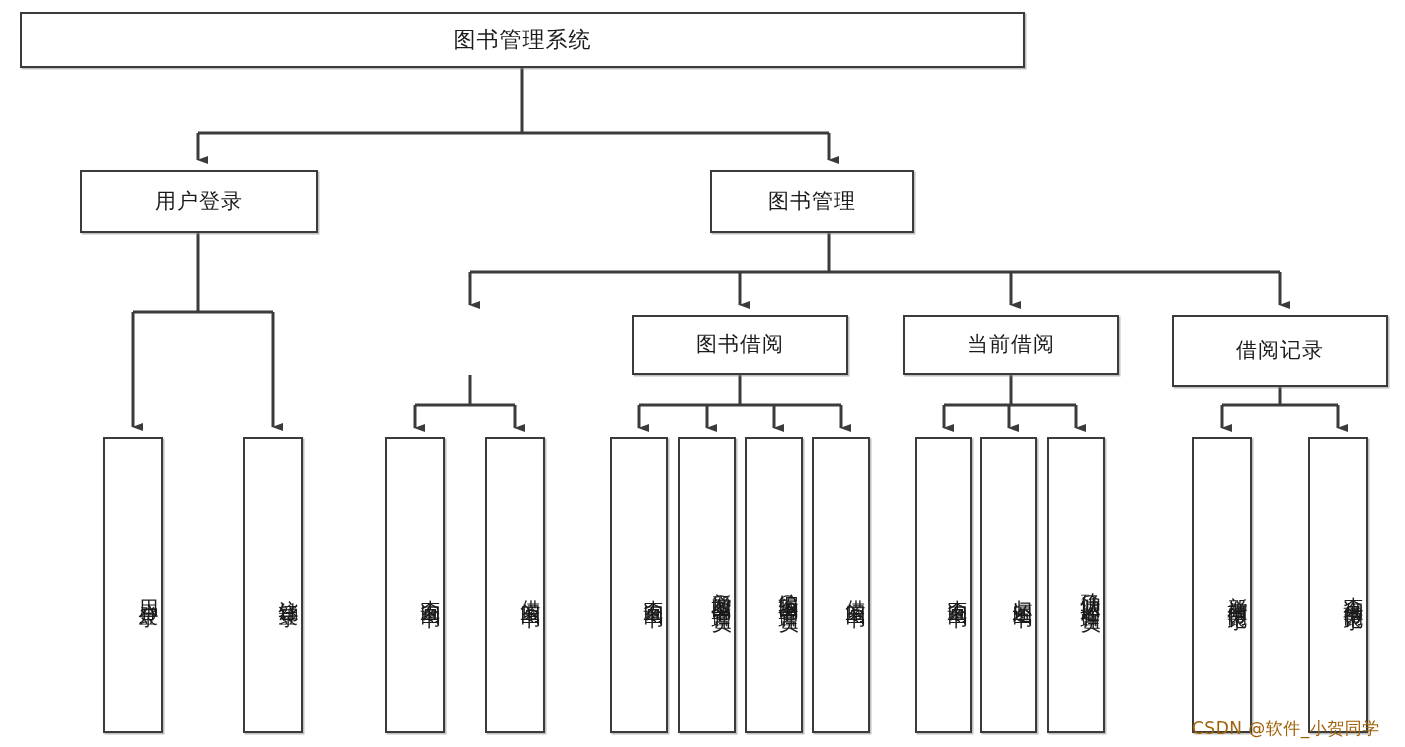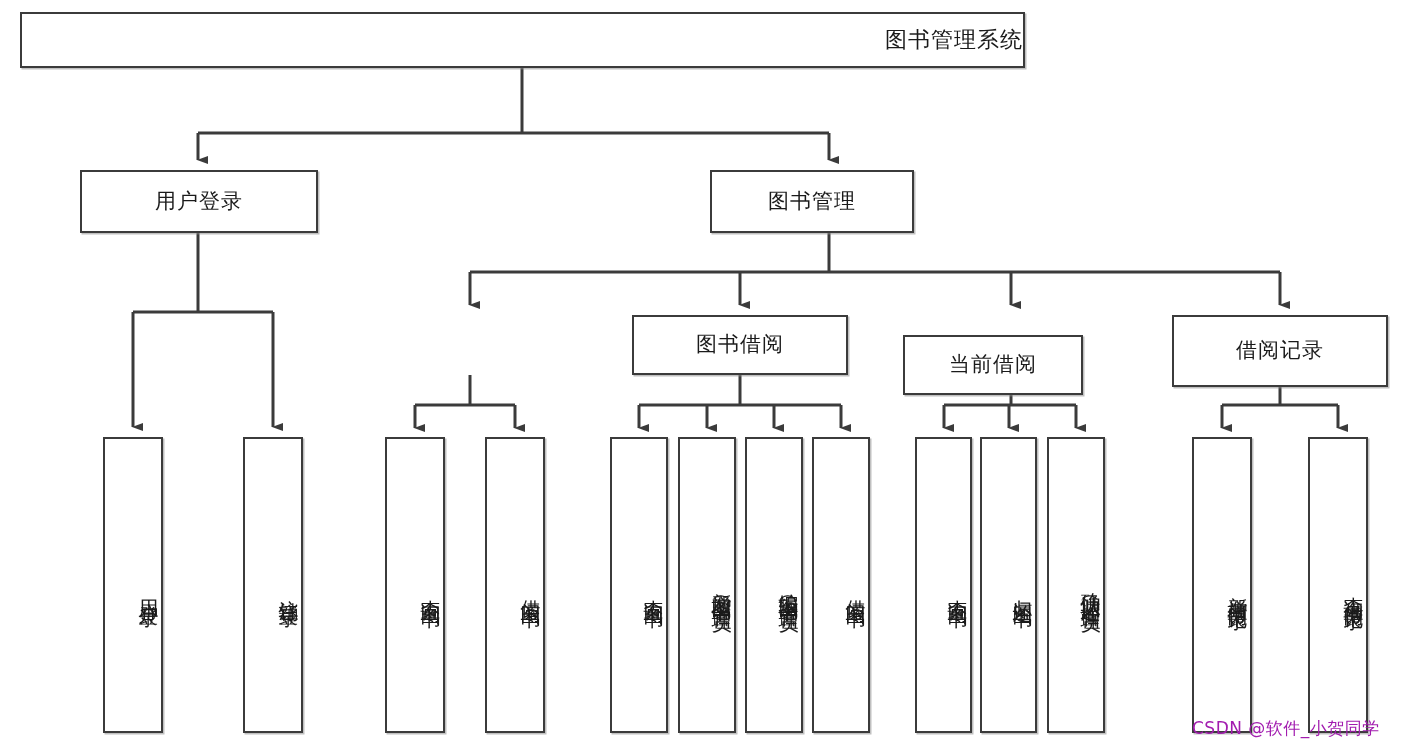--- a/index.html
+++ b/index.html
@@ -36,38 +36,37 @@
     box-shadow: 1.5px 1.5px 0 rgba(140,140,140,0.55);
   }
   .node-h {
     font-size: 21px;
     letter-spacing: 1px;
     line-height: 1.1;
     white-space: nowrap;
   }
   .node-root {
     font-size: 22px;
-    justify-content: flex-end;
   }
   .node-v {
     writing-mode: vertical-rl;
     text-orientation: upright;
     font-size: 20px;
     line-height: 1.28;
     letter-spacing: 3px;
     align-items: flex-start;
     justify-content: center;
     padding-top: 10px;
     white-space: normal;
     text-align: left;
   }
   .watermark {
     position: absolute;
     font-size: 17px;
-    color: #a21caf;
+    color: #a16207;
     white-space: nowrap;
     letter-spacing: 0.5px;
     pointer-events: none;
   }
 </style>
 </head>
 <body>
 
 <div id="canvas">
 
@@ -130,21 +129,21 @@
   <div class="node node-h" style="left:80px;top:170px;width:238px;height:63px;">
     <span>用户登录</span>
   </div>
   <div class="node node-h" style="left:710px;top:170px;width:204px;height:63px;">
     <span>图书管理</span>
   </div>
 
   <div class="node node-h" style="left:632px;top:315px;width:216px;height:60px;">
     <span>图书借阅</span>
   </div>
-  <div class="node node-h" style="left:903px;top:315px;width:180px;height:60px;margin-top:20px;">
+  <div class="node node-h" style="left:903px;top:315px;width:216px;height:60px;">
     <span>当前借阅</span>
   </div>
   <div class="node node-h" style="left:1172px;top:315px;width:216px;height:72px;">
     <span>借阅记录</span>
   </div>
 
   <div class="node node-v" style="left:103px;top:437px;width:60px;height:296px;">
     <span>用户登录</span>
   </div>
   <div class="node node-v" style="left:243px;top:437px;width:60px;height:296px;">

